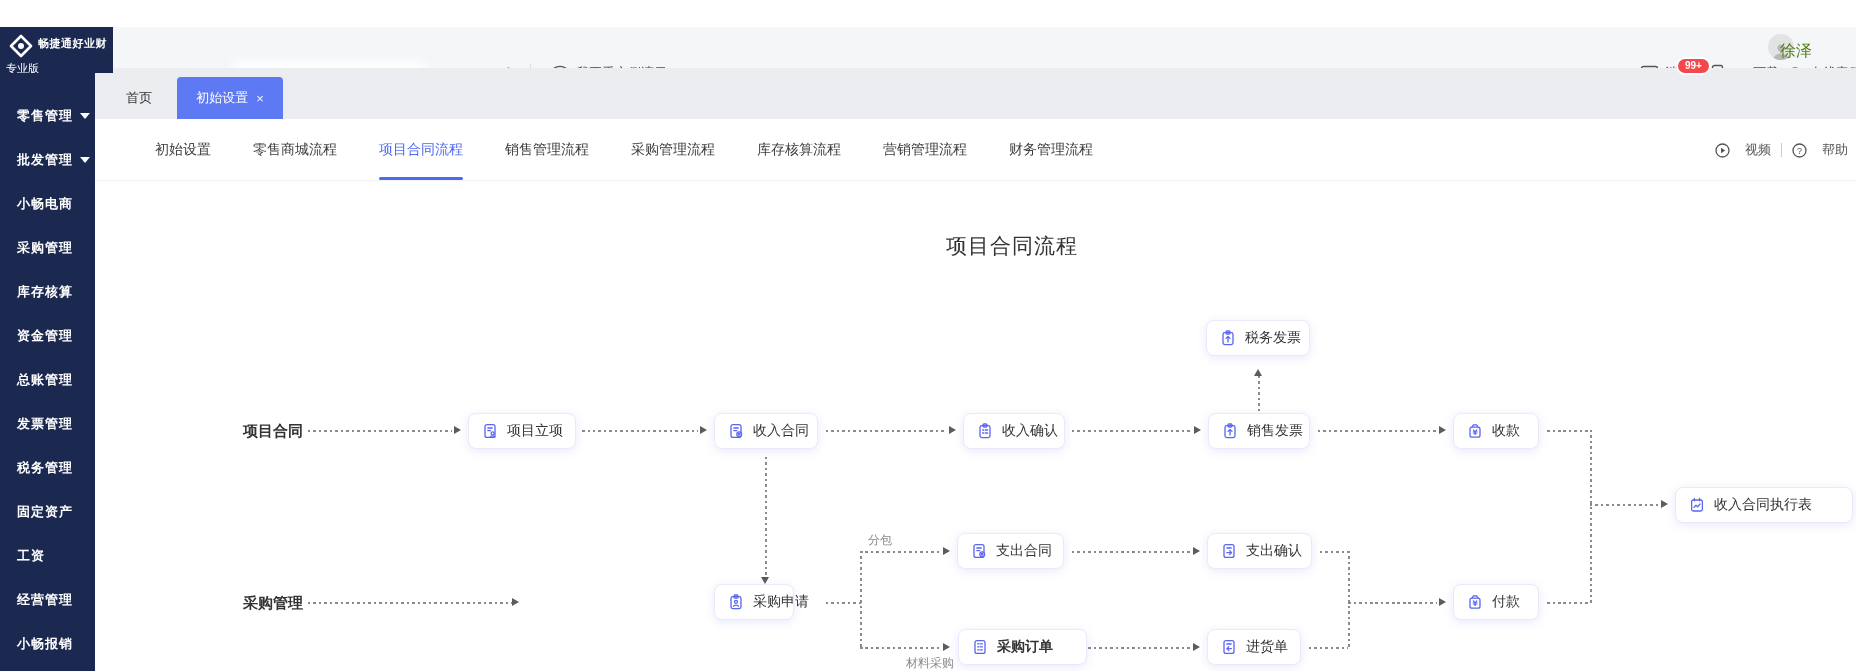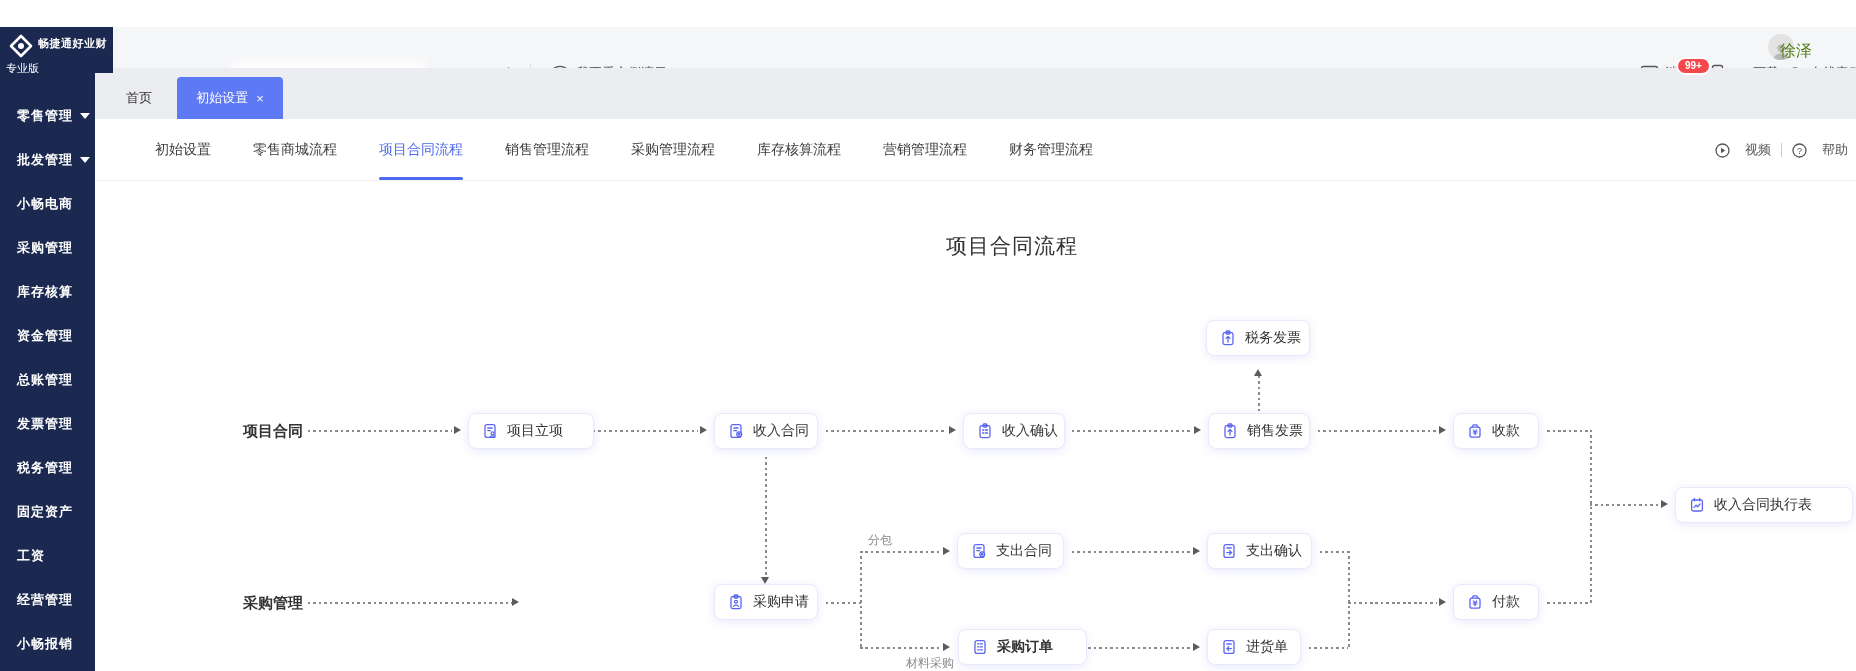--- a/index.html
+++ b/index.html
@@ -289,21 +289,21 @@
     <div class="ar" style="left:1439px;top:598px;"></div>
   <div class="h" style="left:1547px;top:430px;width:43px;"></div>
   <div class="h" style="left:1547px;top:602px;width:43px;"></div>
   <div class="v" style="left:1590px;top:430px;height:173px;"></div>
   <div class="h" style="left:1590px;top:504px;width:69px;"></div>
     <div class="ar" style="left:1661px;top:500px;"></div>
 
   <div class="blabel" style="left:868px;top:532px;">分包</div>
   <div class="blabel" style="left:870px;top:655px;margin-left:36px;">材料采购</div>
 
-  <div class="node" style="left:468px;top:413px;width:126px;">
+  <div class="node" style="left:468px;top:413px;width:108px;">
     <svg class="ico" width="16" height="16" viewBox="0 0 16 16">
       <rect x="3" y="1.6" width="10" height="12.8" rx="2"></rect>
         <path d="M5.8 5h4.4M5.8 7.6h2.6"></path>
       <circle cx="10.6" cy="10.4" r="1.5"></circle>
         <path d="M8.2 14c.4-1.6 4.4-1.6 4.8 0"></path>
     </svg>
     <span>项目立项</span>
   </div>
 
   <div class="node" style="left:714px;top:413px;width:104px;">
@@ -345,21 +345,21 @@
 
   <div class="node" style="left:1206px;top:320px;width:104px;">
     <svg class="ico" width="16" height="16" viewBox="0 0 16 16">
       <rect x="3" y="2.6" width="10" height="12" rx="1.8"></rect>
         <rect x="6" y="1" width="4" height="3" rx="1"></rect>
       <path d="M8 12V6.6M6 8.4 L8 6.4 L10 8.4"></path>
     </svg>
     <span>税务发票</span>
   </div>
 
-  <div class="node" style="left:714px;top:584px;width:104px;">
+  <div class="node" style="left:714px;top:584px;width:80px;">
     <svg class="ico" width="16" height="16" viewBox="0 0 16 16">
       <rect x="3" y="2.6" width="10" height="12" rx="1.8"></rect>
         <rect x="6" y="1" width="4" height="3" rx="1"></rect>
       <circle cx="8" cy="7.8" r="1.5"></circle>
         <path d="M5.6 12.4c.5-1.8 4.3-1.8 4.8 0"></path>
     </svg>
     <span>采购申请</span>
   </div>
 
   <div class="node" style="left:957px;top:533px;width:107px;">

